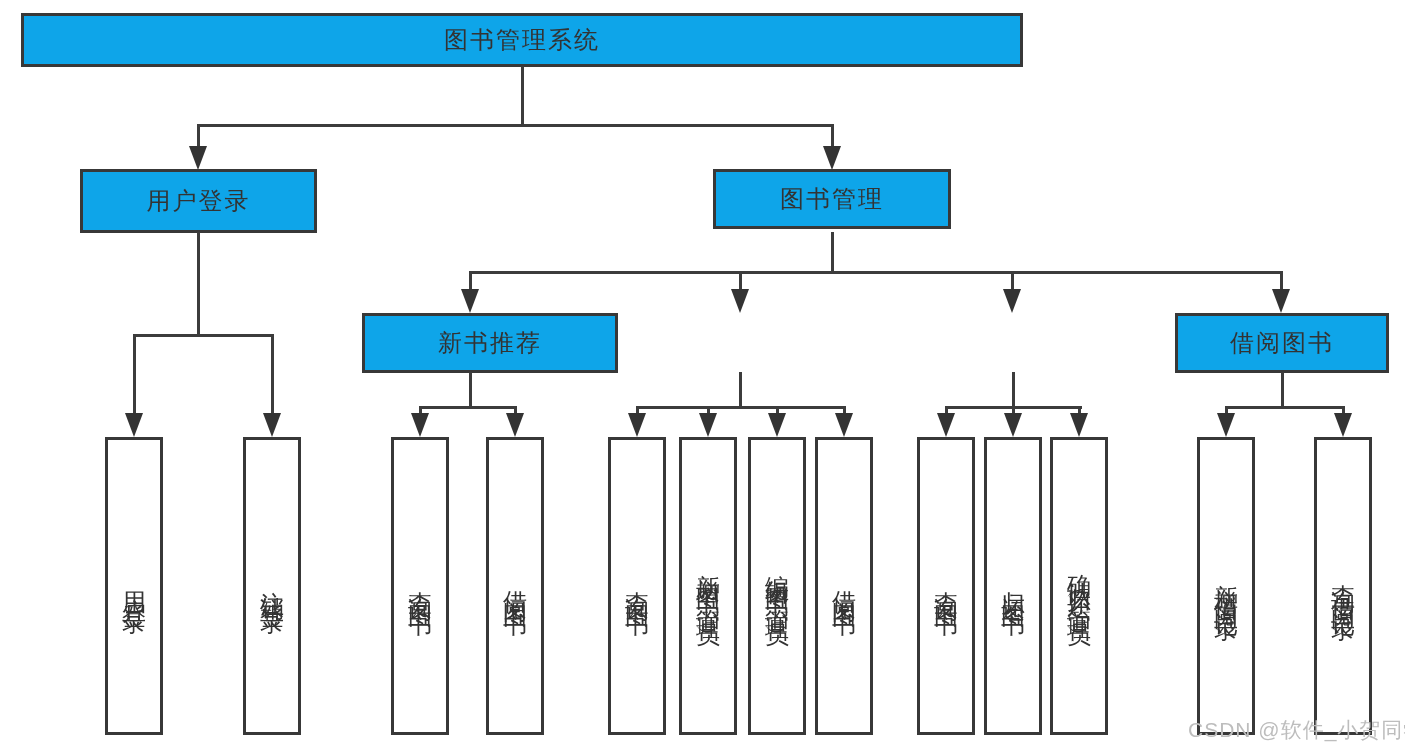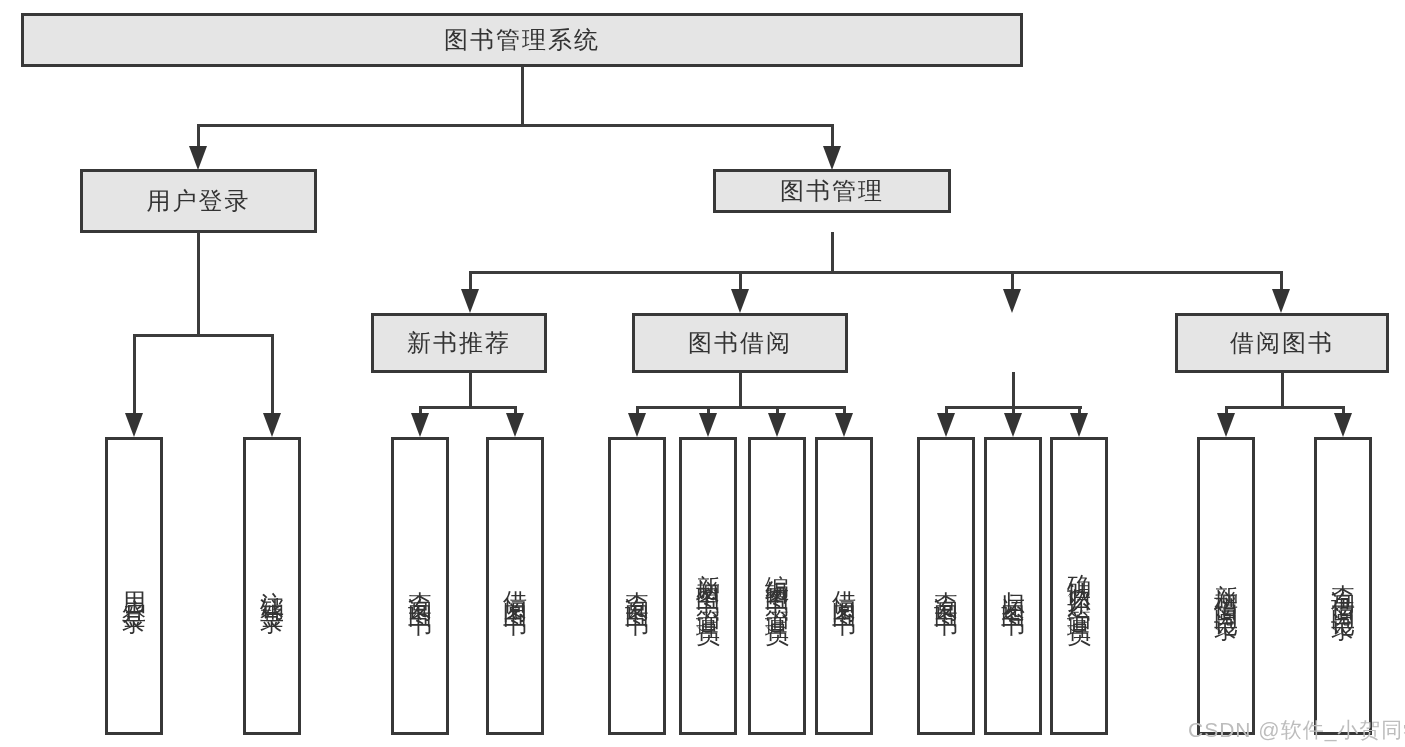--- a/index.html
+++ b/index.html
@@ -7,21 +7,21 @@
     position:relative;
     width:1405px;height:747px;
     background:#ffffff;
     font-family:"Liberation Sans","DejaVu Sans",sans-serif;
     overflow:hidden;
   }
   .node{
     position:absolute;
     box-sizing:border-box;
     border:3px solid #383838;
-    background:#e5e5e5;
+    background:#0ea5e9;
     display:flex;align-items:center;justify-content:center;
     font-size:24px;letter-spacing:2px;color:#333333;
     white-space:nowrap;
   }
   .leaf{
     position:absolute;
     box-sizing:border-box;
     border:3px solid #383838;
     background:#ffffff;
     width:58px;height:298px;top:437px;
@@ -52,42 +52,41 @@
   <div class="node" style="left:21px;top:13px;width:1002px;height:54px;">图书管理系统</div>
 
   <div class="vline" style="left:521px;top:66px;height:60px;"></div>
   <div class="hline" style="left:197px;top:124px;width:637px;"></div>
   <div class="vline" style="left:197px;top:124px;height:24px;"></div>
   <div class="arrow" style="left:189px;top:146px;"></div>
   <div class="vline" style="left:831px;top:124px;height:24px;"></div>
   <div class="arrow" style="left:823px;top:146px;"></div>
 
   <div class="node" style="left:80px;top:169px;width:237px;height:64px;">用户登录</div>
-  <div class="node" style="left:713px;top:169px;width:238px;height:44px;">图书管理</div>
+  <div class="node" style="left:713px;top:169px;width:238px;height:60px;">图书管理</div>
 
   <div class="vline" style="left:197px;top:232px;height:104px;"></div>
   <div class="hline" style="left:133px;top:334px;width:141px;"></div>
   <div class="vline" style="left:133px;top:334px;height:84px;"></div>
   <div class="arrow" style="left:125px;top:413px;"></div>
   <div class="vline" style="left:271px;top:334px;height:84px;"></div>
   <div class="arrow" style="left:263px;top:413px;"></div>
 
   <div class="vline" style="left:831px;top:232px;height:42px;"></div>
   <div class="hline" style="left:469px;top:271px;width:814px;"></div>
   <div class="vline" style="left:469px;top:271px;height:22px;"></div>
   <div class="arrow" style="left:461px;top:289px;"></div>
   <div class="vline" style="left:739px;top:271px;height:22px;"></div>
   <div class="arrow" style="left:731px;top:289px;"></div>
   <div class="vline" style="left:1011px;top:271px;height:22px;"></div>
   <div class="arrow" style="left:1003px;top:289px;"></div>
   <div class="vline" style="left:1280px;top:271px;height:22px;"></div>
   <div class="arrow" style="left:1272px;top:289px;"></div>
 
-  <div class="node" style="left:371px;top:313px;width:176px;height:60px;">新书推荐</div>
-  <div class="node" style="left:632px;top:313px;width:216px;height:60px;">图书借阅</div>
+  <div class="node" style="left:362px;top:313px;width:256px;height:60px;">新书推荐</div>
   <div class="node" style="left:1175px;top:313px;width:214px;height:60px;">借阅图书</div>
 
   <div class="vline" style="left:469px;top:372px;height:36px;"></div>
   <div class="hline" style="left:419px;top:406px;width:98px;"></div>
   <div class="vline" style="left:419px;top:406px;height:11px;"></div>
   <div class="arrow" style="left:411px;top:413px;"></div>
   <div class="vline" style="left:514px;top:406px;height:11px;"></div>
   <div class="arrow" style="left:506px;top:413px;"></div>
 
   <div class="vline" style="left:739px;top:372px;height:36px;"></div>

